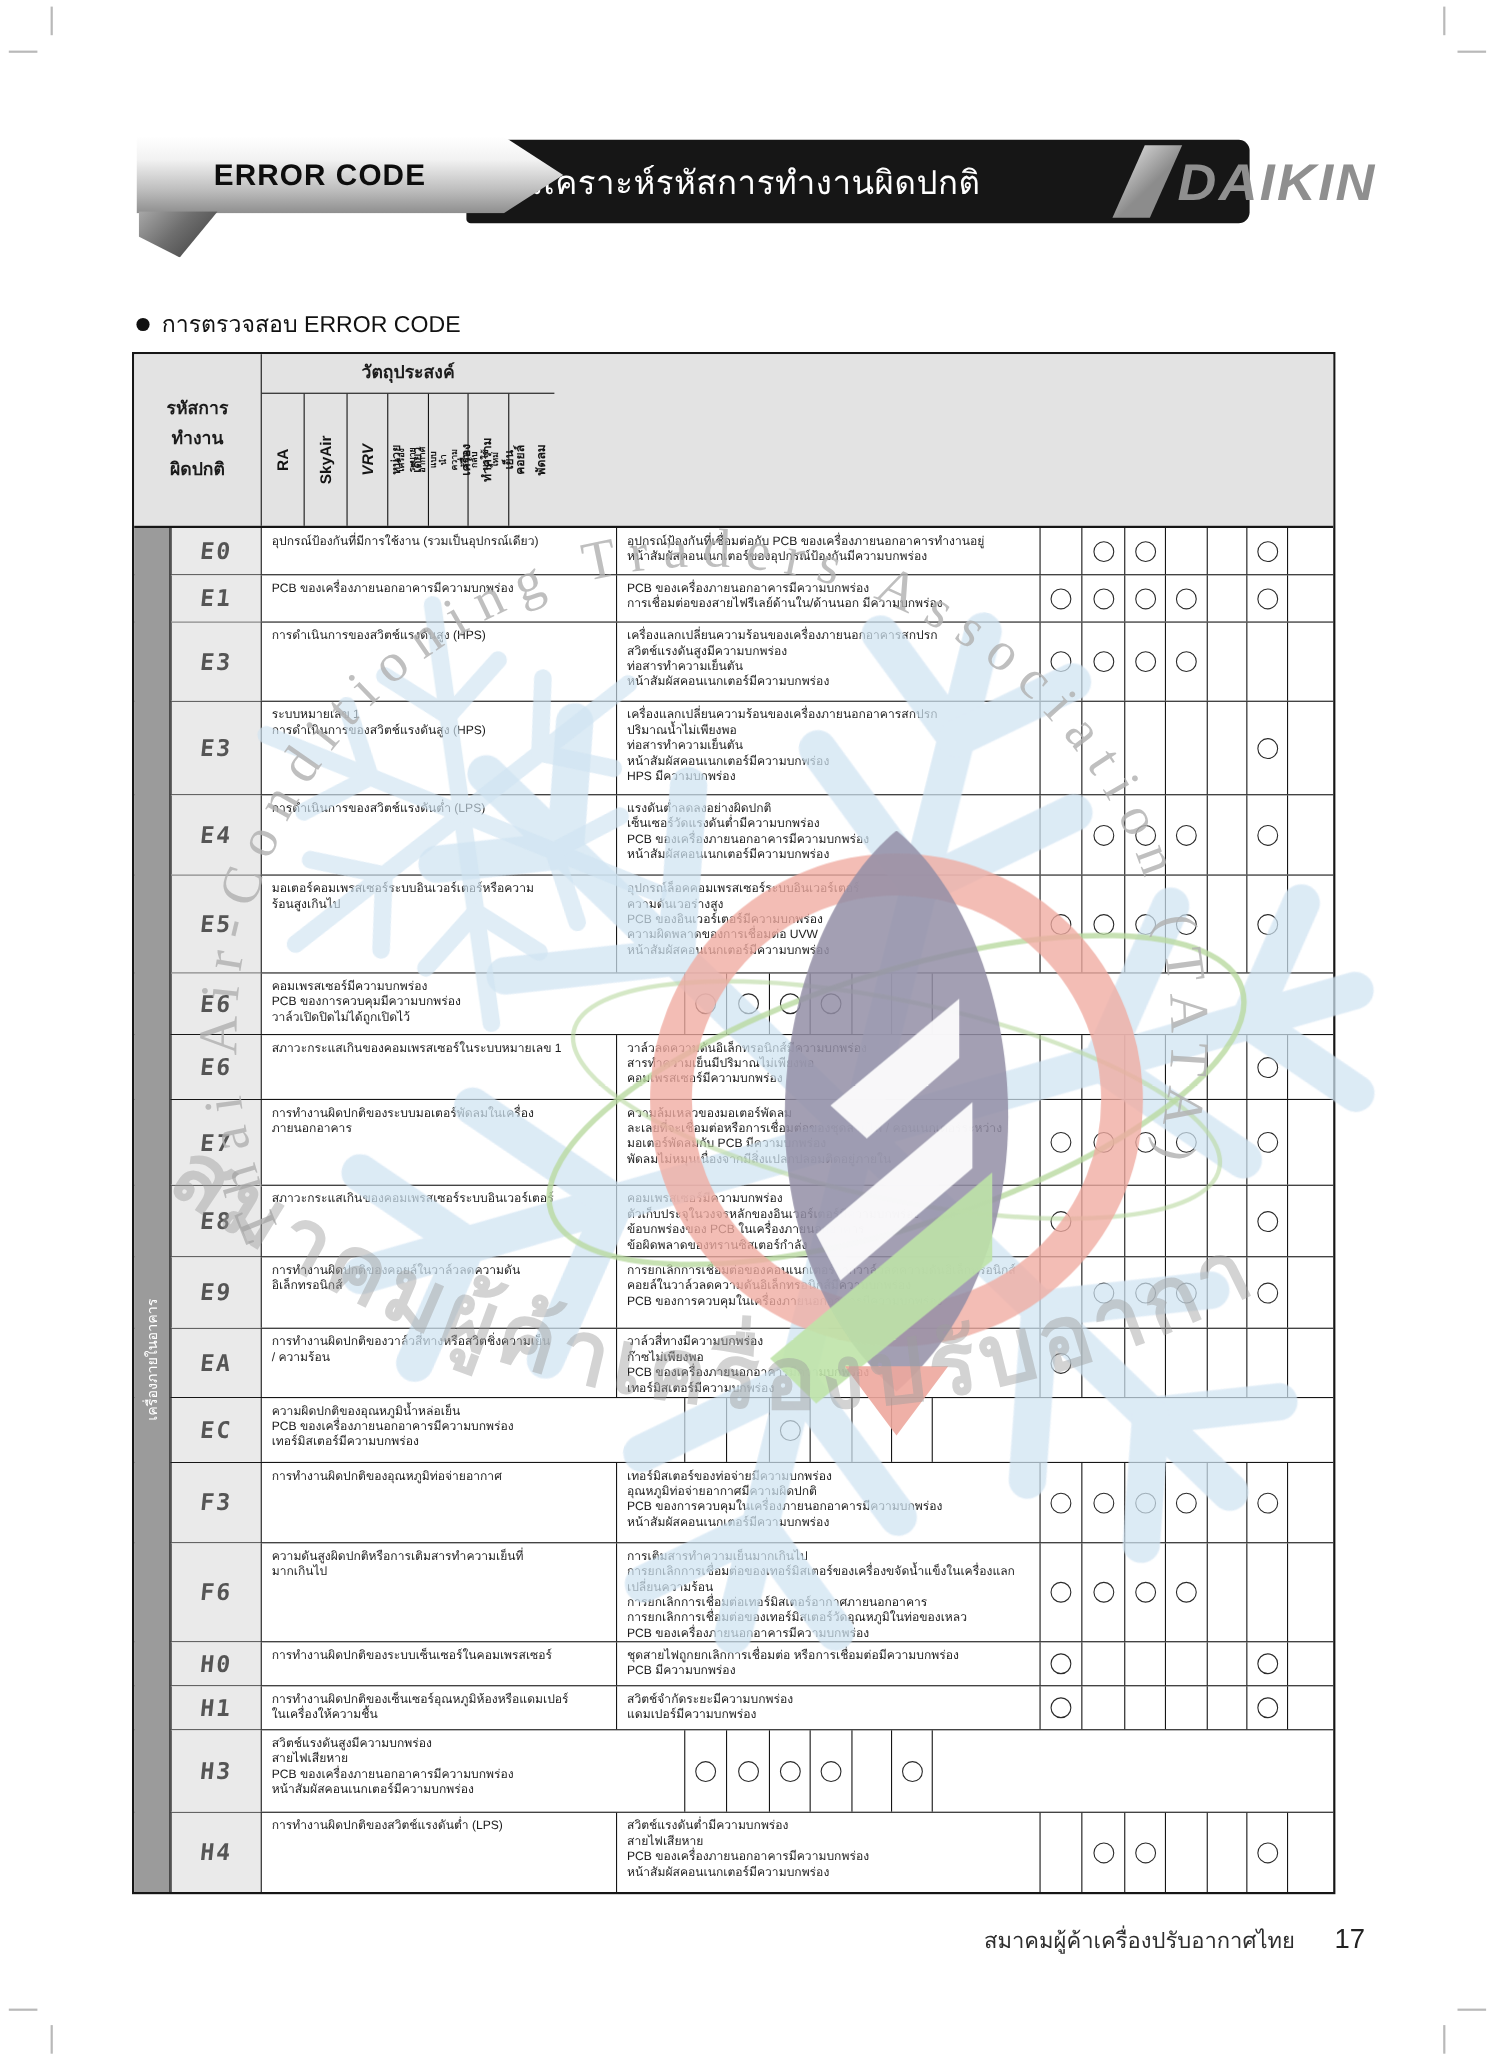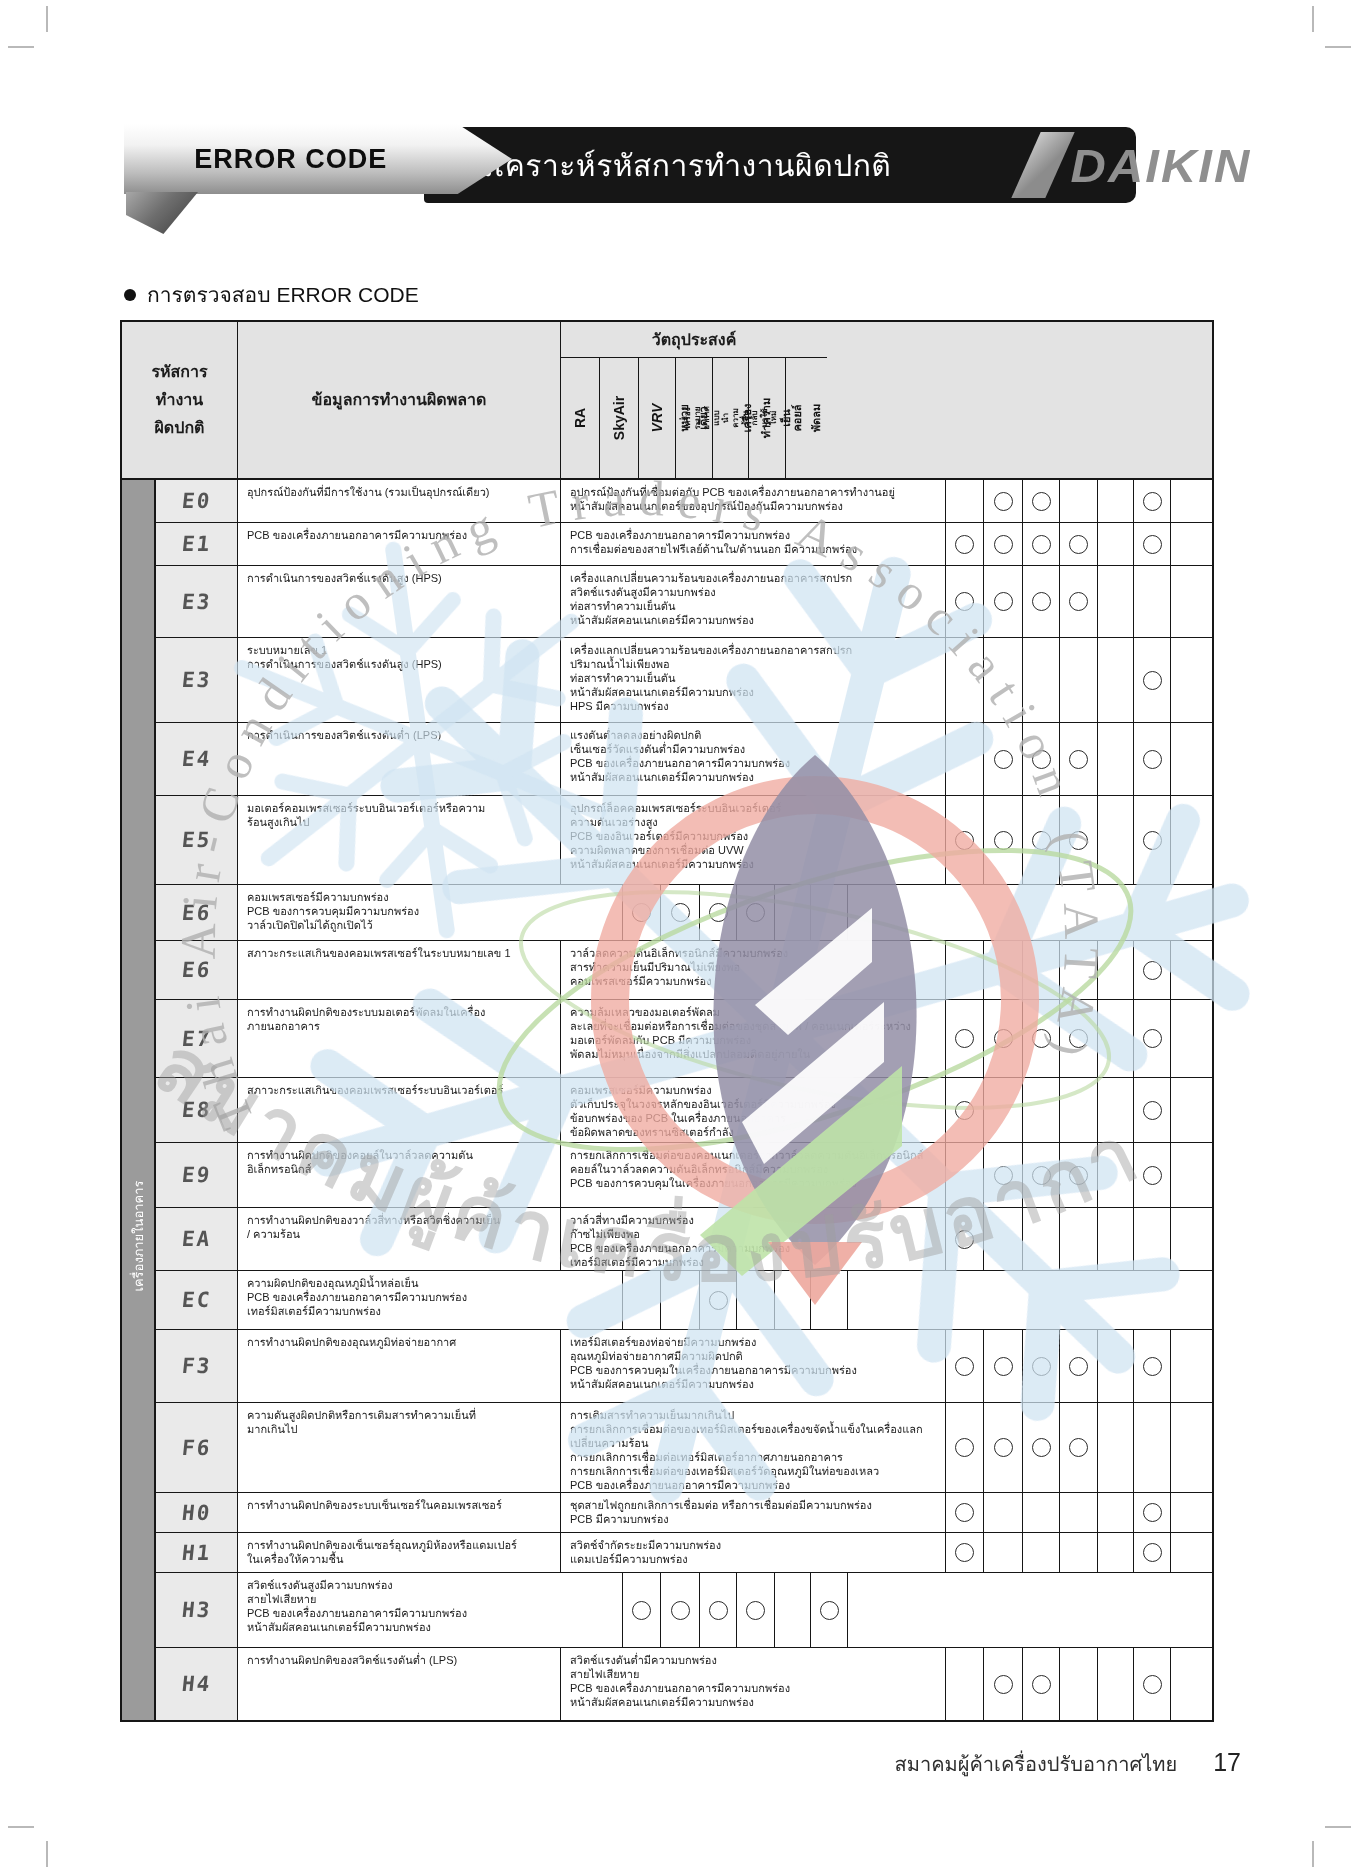--- a/index.html
+++ b/index.html
@@ -105,21 +105,20 @@
   <div class="section-head">
     <span class="dot"></span>
     <span class="txt">การตรวจสอบ ERROR CODE</span>
   </div>
 
   <div class="etable">
     <div class="thead">
         <div class="hcell hA">รหัสการ
 ทำงาน
 ผิดปกติ</div>
-        <div class="hcell hB">ข้อมูลการทำงานผิดพลาด</div>
         <div class="hcell hD"><div class="pband">วัตถุประสงค์</div><div class="plabels"><div class="pl" style="width: 38px;"><span class="rl l-en">RA</span></div><div class="pl" style="width: 39px;"><span class="rl l-en">SkyAir</span></div><div class="pl" style="width: 37px;"><span class="rl l-en l-vrv">VRV</span></div><div class="pl" style="width: 38px;"><span class="rl l-th">หน่วยเดียว</span></div><div class="pl" style="width: 36px;"><span class="rl l-th l-tiny">เครื่องระบายอากาศแบบนำ
 ความร้อนกลับมาใช้ใหม่</span></div><div class="pl" style="width: 37px;"><span class="rl l-th">เครื่องทำความเย็น</span></div><div class="pl" style="width: 42px;"><span class="rl l-th">คอยล์พัดลม</span></div></div></div>
       </div>
     <div class="tbody">
         <div class="trow" style="height: 42px;">
           <div class="tcell ccode">
             <span class="seg">E0</span>
           </div>
           <div class="tcell cinfo">
             <div class="line">อุปกรณ์ป้องกันที่มีการใช้งาน (รวมเป็นอุปกรณ์เดียว)</div>

